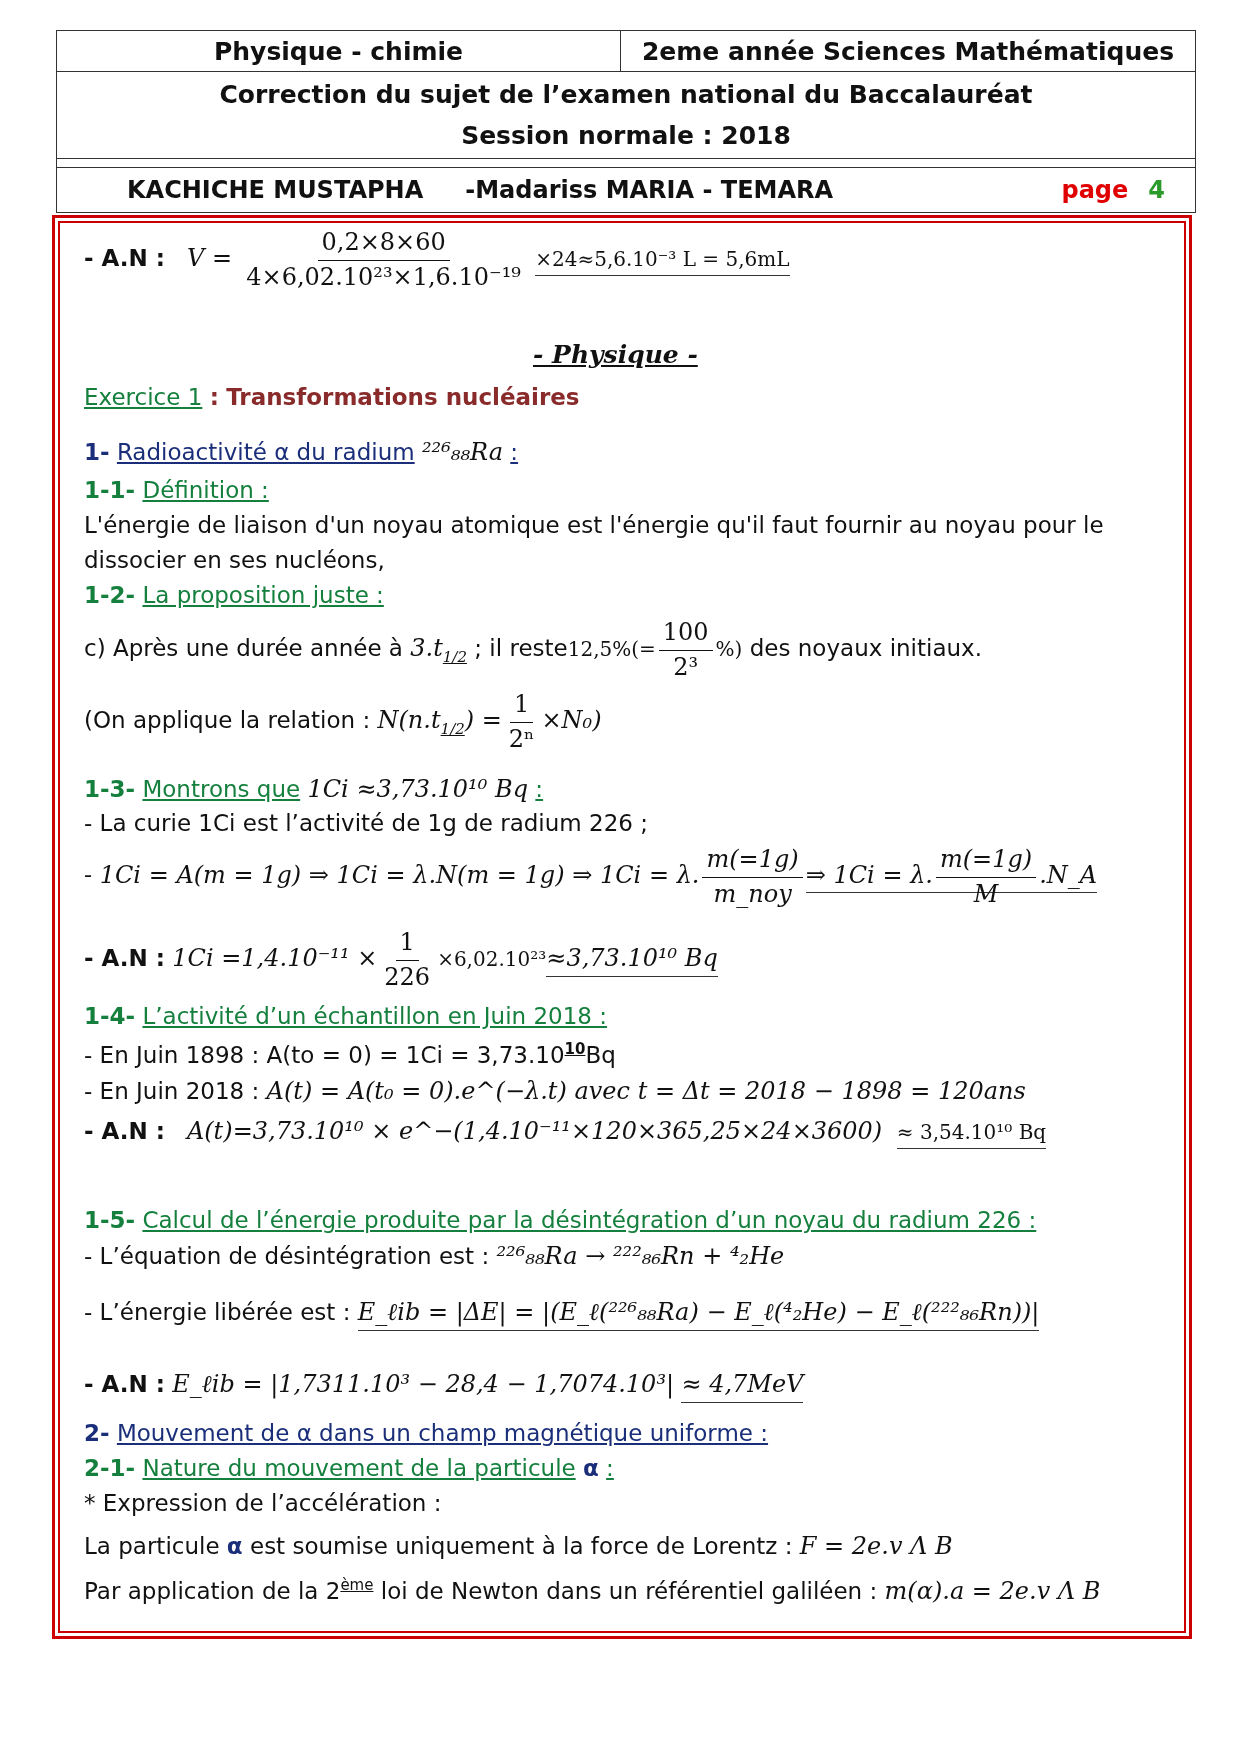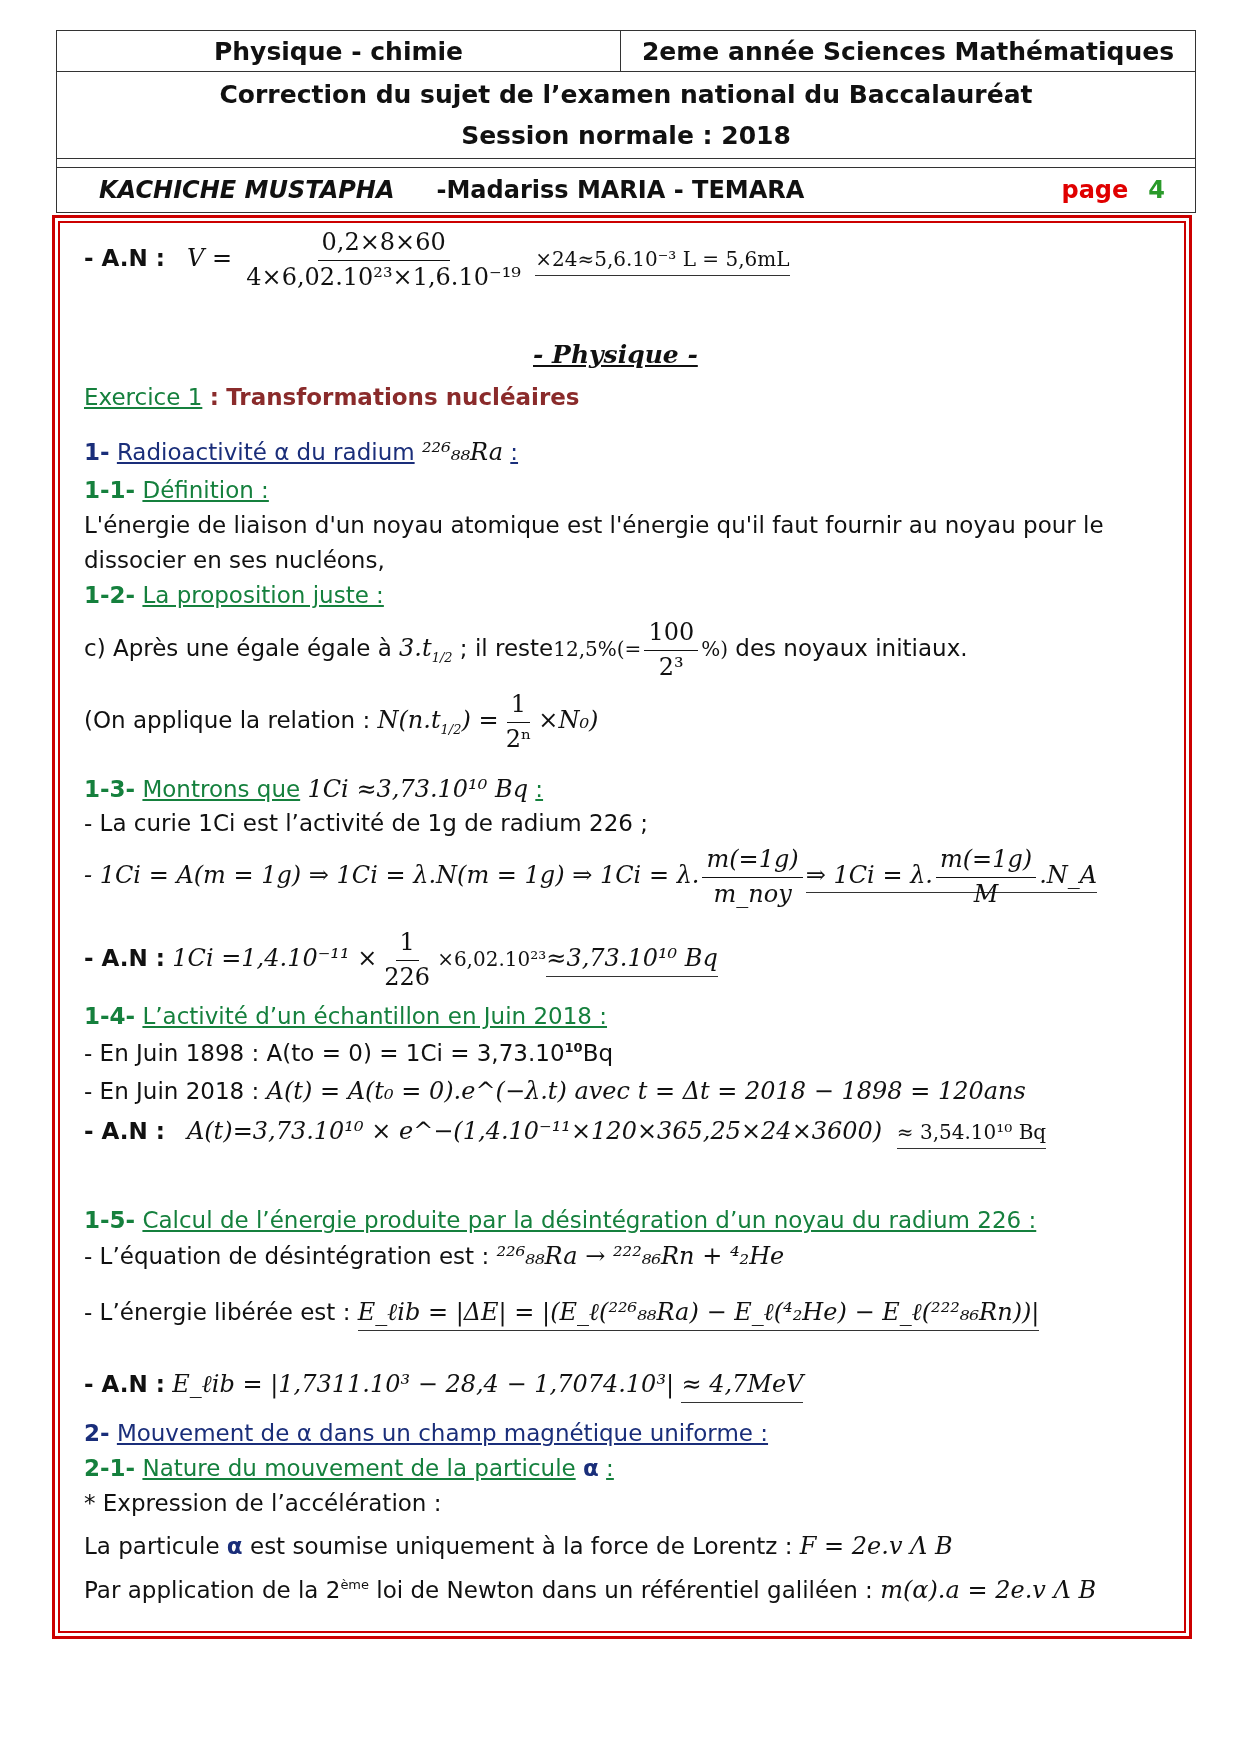--- a/index.html
+++ b/index.html
@@ -5,39 +5,39 @@
   html, body { margin:0; padding:0; background:#fff; }
   body { width:1240px; height:1754px; position:relative; font-family:"DejaVu Sans", sans-serif; color:#111; }
   .hdr { position:absolute; left:56px; top:30px; width:1138px; border:1.5px solid #333; }
   .hdr-row1 { display:flex; height:40px; border-bottom:1.5px solid #333; }
   .hdr-cell { display:flex; align-items:center; justify-content:center; font-size:25px; font-weight:bold; }
   .hdr-cell.left { width:563px; border-right:1.5px solid #333; }
   .hdr-cell.right { flex:1; }
   .hdr-row2 { text-align:center; font-size:25px; font-weight:bold; line-height:41px; padding:2px 0; border-bottom:1.5px solid #333; }
   .hdr-gap { height:8px; border-bottom:1.5px solid #333; }
   .hdr-row3 { display:flex; align-items:center; height:44px; font-size:24px; font-weight:bold; }
-  .hdr-author { margin-left:42px;font-style:italic; }
+  .hdr-author { margin-left:70px; }
   .hdr-school { margin-left:42px; }
   .hdr-page { margin-left:auto; margin-right:30px; color:#e00000; }
   .hdr-page-num { color:#2a9a2a; margin-left:20px; }
 
   .frame { position:absolute; left:52px; top:215px; width:1134px; height:1418px; border:3px solid #c00; box-shadow: inset 0 0 0 3px #fff, inset 0 0 0 5px #c00; }
   .content { position:absolute; left:78px; top:220px; width:1080px; font-size:23px; }
   .line { position:absolute; left:6px; white-space:nowrap; }
   .m { font-family:"DejaVu Serif", serif; font-style:italic; font-size:24px; }
   .mr { font-family:"DejaVu Serif", serif; font-size:20px; }
   .b { font-weight:bold; }
   .red { color:#15803d; }
   .navy { color:#1a2e7a; }
   .brown { color:#8a2b2b; }
   .u { text-decoration:underline; }
   .frac { display:inline-flex; flex-direction:column; align-items:center; vertical-align:middle; font-family:"DejaVu Serif", serif; font-size:24px; margin:0 3px; }
   .frac .num { padding:0 4px 4px; border-bottom:1.3px solid #111; }
   .frac .den { padding:2px 4px 0; }
-  sup, sub { font-size:13px; }
+  sup, sub { font-size:15px;text-decoration:underline; }
   .ul { border-bottom:1.5px solid #333; padding-bottom:4px; }
   .title-phys { position:absolute; left:455px; top:120px; font-family:"DejaVu Serif", serif; font-style:italic; font-weight:bold; font-size:25px; text-decoration:underline; }
 </style>
 </head>
 <body>
 
 <div class="hdr">
   <div class="hdr-row1">
     <div class="hdr-cell left">Physique - chimie</div>
     <div class="hdr-cell right">2eme année Sciences Mathématiques</div>
@@ -90,21 +90,21 @@
     <span class="red u">Définition :</span>
   </div>
   <div class="line" style="top:292px;">L'énergie de liaison d'un noyau atomique est l'énergie qu'il faut fournir au noyau pour le</div>
   <div class="line" style="top:327px;">dissocier en ses nucléons,</div>
 
   <div class="line" style="top:362px;">
     <span class="red b">1-2-</span>
     <span class="red u">La proposition juste :</span>
   </div>
   <div class="line" style="top:398px;">
-    <span>c) Après une égale égale à</span>
+    <span>c) Après une durée année à</span>
     <span class="m"><span>3.t</span><sub>1/2</sub></span>
     <span>; il reste</span><span class="mr">12,5%(=</span><span class="frac">
         <span class="num">100</span>
         <span class="den">2³</span>
       </span><span class="mr">%)</span>
     <span>des noyaux initiaux.</span>
   </div>
   <div class="line" style="top:470px;">
     <span>(On applique la relation :</span>
     <span class="m"><span>N(n.t</span><sub>1/2</sub><span>) =</span></span><span class="frac">

